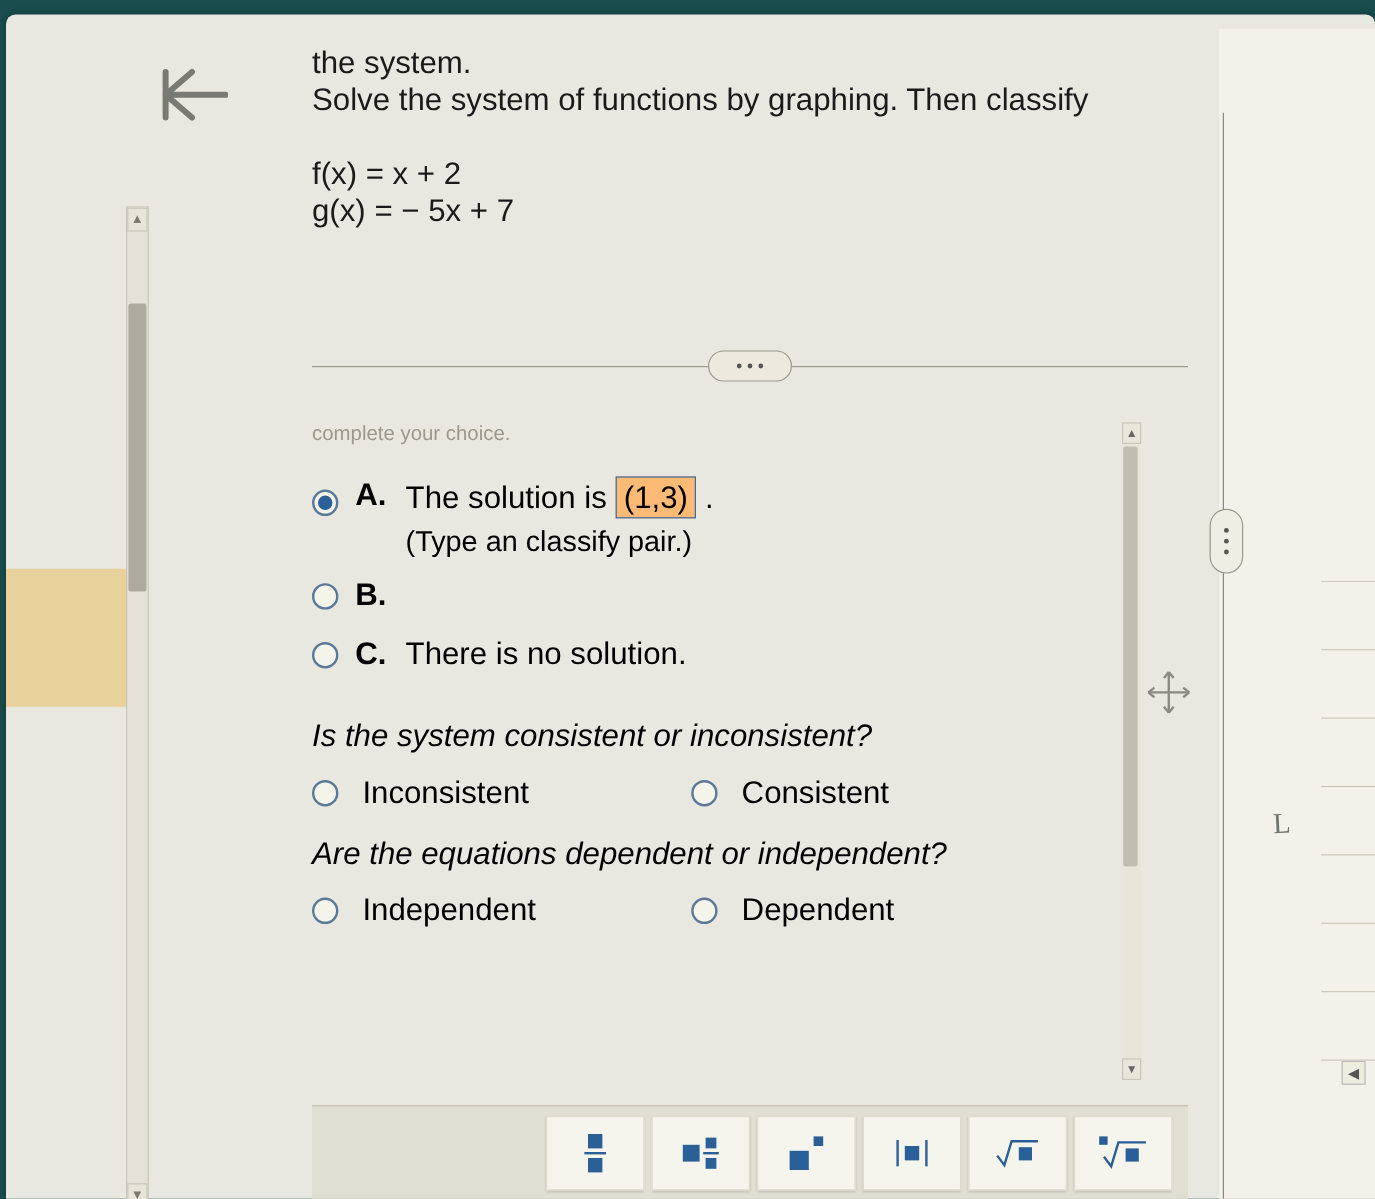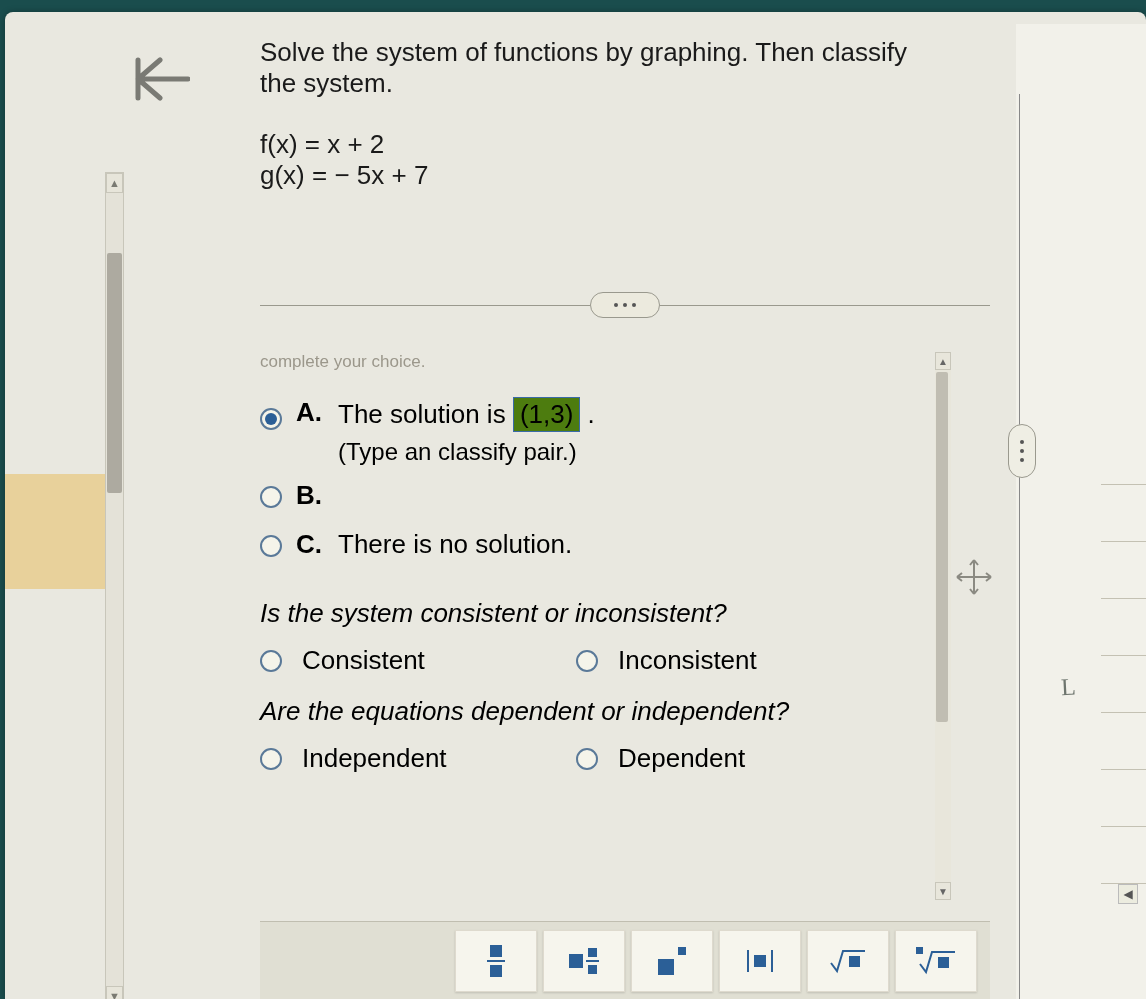--- a/index.html
+++ b/index.html
@@ -57,21 +57,21 @@
     top: 385px; left: 255px; width: 680px;
     font-size: 26px;
   }
   .opt-row { display: flex; align-items: flex-start; margin-bottom: 14px; }
   .opt-row .rad { flex: 0 0 auto; margin-top: 4px; margin-right: 14px; }
   .opt-row .letter { font-weight: bold; margin-right: 12px; flex: 0 0 30px; }
   .opt-row .body { flex: 1; }
   .input-box {
     display: inline-block;
     border: 1.5px solid #3a6aa8;
-    background: #4d7c0f;
+    background: #fdba74;
     padding: 1px 6px;
     font-size: 26px;
     min-width: 60px;
   }
   .hint { margin-top: 6px; font-size: 24px; }
   .radio-circle {
     width: 22px; height: 22px;
     border: 2px solid #5a7998;
     border-radius: 50%;
     display: inline-flex; align-items: center; justify-content: center;
@@ -190,22 +190,22 @@
       </svg>
   </div>
 
   <div class="left-scroll">
     <div class="arrow" style="top:0">▲</div>
     <div class="thumb" style="top:80px; height:240px;"></div>
     <div class="arrow" style="bottom:0">▼</div>
   </div>
 
   <div class="question-block">
+    <div>the system.</div>
     <div>Solve the system of functions by graphing. Then classify</div>
-    <div>the system.</div>
     <div class="eq">f(x) = x + 2</div>
     <div>g(x) = − 5x + 7</div>
   </div>
 
   <div class="divider-row">
     <div class="line"></div>
     <div class="pill">
       <span class="dot"></span>
         <span class="dot"></span>
         <span class="dot"></span>
@@ -245,25 +245,25 @@
       </span>
       <span class="letter">C.</span>
       <span class="body">There is no solution.</span>
     </div>
 
     <div class="sub-question">
       <div class="q-text">Is the system consistent or inconsistent?</div>
       <div class="sub-row">
         <div class="sub-opt">
           <span class="radio-circle"></span>
-          <span>Consistent</span>
+          <span>Inconsistent</span>
         </div>
         <div class="sub-opt">
           <span class="radio-circle"></span>
-          <span>Inconsistent</span>
+          <span>Consistent</span>
         </div>
       </div>
     </div>
 
     <div class="sub-question" style="margin-top:6px">
       <div class="q-text">Are the equations dependent or independent?</div>
       <div class="sub-row">
         <div class="sub-opt">
           <span class="radio-circle"></span>
           <span>Independent</span>

